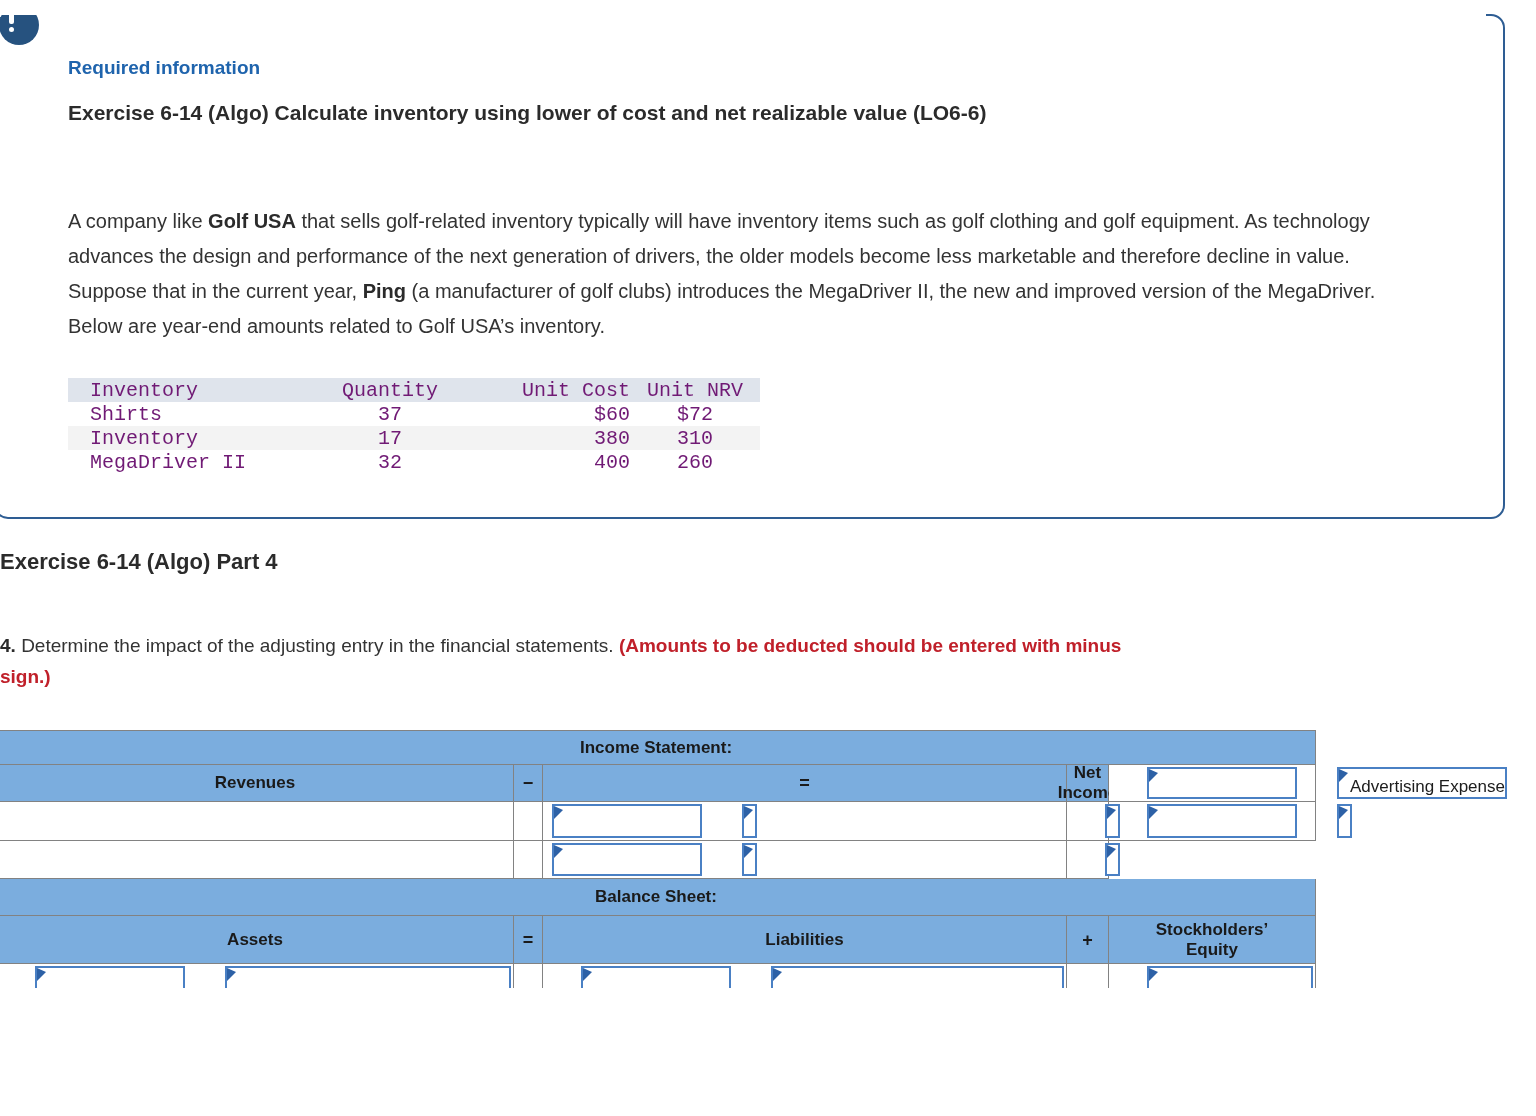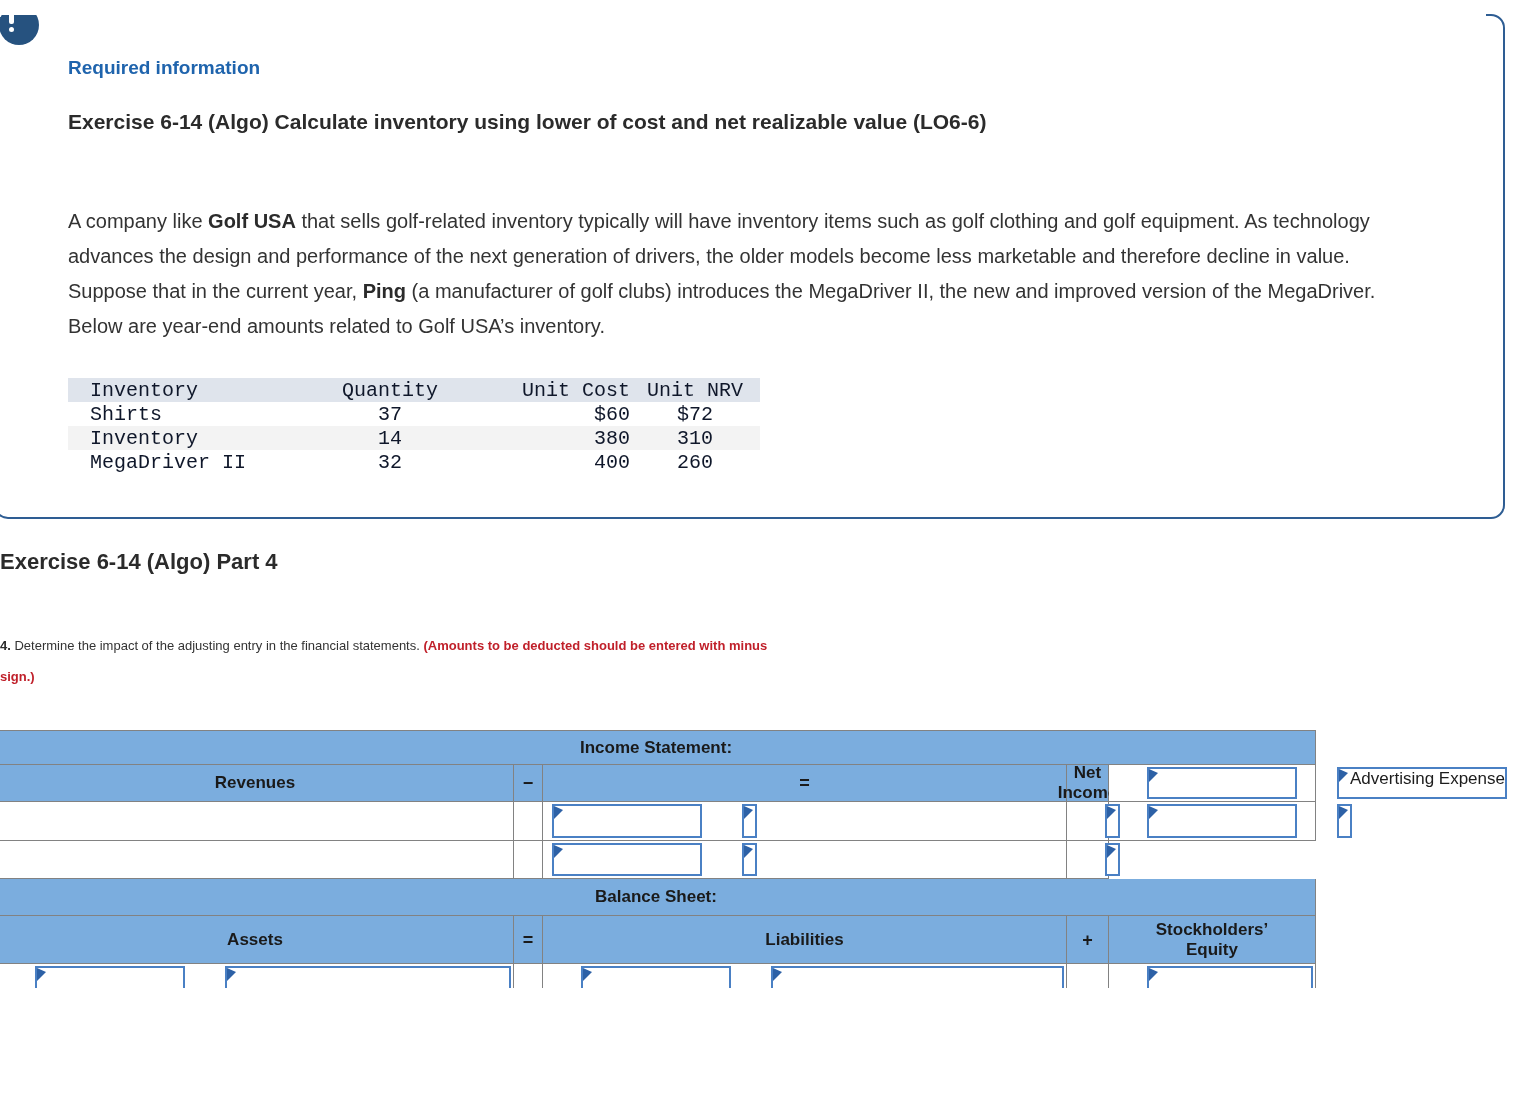--- a/index.html
+++ b/index.html
@@ -9,58 +9,58 @@
   
   .card{position:absolute;left:-6px;top:14px;width:1507px;height:501px;
         border:2px solid #2e5d93;border-radius:14px;background:#fff;}
   .card-top-mask{position:absolute;left:0;top:13px;width:1486px;height:4px;background:#fff;}
   .alert-icon-wrap{position:absolute;left:0;top:15px;width:42px;height:30px;overflow:hidden;}
   .alert-circle{position:absolute;left:-1px;top:-10px;width:40px;height:40px;border-radius:50%;background:#26527f;}
   .alert-bar{position:absolute;left:9px;top:-2px;width:5px;height:11px;background:#fff;border-radius:2px;}
   .alert-dot{position:absolute;left:9px;top:12px;width:5px;height:5px;background:#fff;border-radius:50%;}
 
   .req-label{position:absolute;left:68px;top:57px;font-size:19px;font-weight:bold;color:#1f64ad;}
-  .ex-title{position:absolute;left:68px;top:110px;font-size:21px;font-weight:bold;color:#2b2b2b;}
+  .ex-title{position:absolute;left:68px;top:101px;font-size:21px;font-weight:bold;color:#2b2b2b;}
   .ex-note{position:absolute;left:68px;top:150px;font-size:20px;font-style:italic;color:#333;}
   .ex-para{position:absolute;left:68px;top:204px;width:1360px;font-size:20px;line-height:35px;color:#333;}
   .ex-para b{color:#2b2b2b;}
 
   
   .inv-table{position:absolute;left:68px;top:378px;border-collapse:collapse;
-             font-family:"Liberation Mono",monospace;font-size:20px;color:#0f172a;}
+             font-family:"Liberation Mono",monospace;font-size:20px;color:#701a75;}
   .inv-table td{height:24px;padding:0;white-space:pre;}
   .inv-c1{width:240px;text-align:left;padding-left:22px !important;}
   .inv-c2{width:120px;text-align:center;}
   .inv-c3{width:180px;text-align:right;}
   .inv-c4{width:130px;text-align:center;}
   .inv-head td{background:#dfe4ec;}
   .inv-stripe td{background:#f3f3f3;}
 
   
   .part4-heading{position:absolute;left:0;top:549px;font-size:22px;font-weight:bold;color:#2b2b2b;}
-  .question{position:absolute;left:0;top:630px;width:1490px;font-size:13px;line-height:31px;color:#333;}
+  .question{position:absolute;left:0;top:630px;width:1490px;font-size:19px;line-height:31px;color:#333;}
   .question .qnum{font-weight:bold;color:#2b2b2b;}
   .question .warn{font-weight:bold;color:#c0202a;}
 
   
   .ws{position:absolute;left:-4px;top:730px;display:grid;
       grid-template-columns:517px 29px 524px 42px 207px;
       grid-template-rows:34px 37px 39px 38px 37px 48px 39px 39px;
       border-top:1px solid #828282;border-left:1px solid #828282;
       font-size:17px;color:#1a1a1a;}
   .wcell{border-right:1px solid #828282;border-bottom:1px solid #828282;
          box-sizing:border-box;background:#fff;}
   .sect{grid-column:1/6;background:#7badde;display:flex;align-items:center;justify-content:center;
         font-weight:bold;}
   .chead{background:#7badde;display:flex;align-items:center;justify-content:center;
          font-weight:bold;text-align:center;white-space:pre-line;line-height:20px;}
   .op{font-size:18px;}
   .pairwrap{display:flex;gap:4px;padding:2px;}
   .abox{position:relative;background:#fff;border:2px solid #4a80c4;box-sizing:border-box;
-        display:flex;align-items:flex-start;margin-left:36px;}
+        display:flex;align-items:flex-end;margin-left:36px;}
   .abox.small{flex:0 0 150px;}
   .abox.big{flex:1;}
   .abox.solo{flex:1;}
   .tri{position:absolute;top:0;left:0;width:9px;height:13px;background:#2d61a6;
        clip-path:polygon(0 0,100% 30%,0 100%);}
   .atext{padding-left:11px;font-size:17px;color:#1c1c1c;white-space:nowrap;overflow:hidden;}
 </style>
 </head>
 <body>
 
@@ -91,21 +91,21 @@
       <td class="inv-c4">Unit NRV</td>
     </tr>
     <tr>
       <td class="inv-c1">Shirts</td>
       <td class="inv-c2">37</td>
       <td class="inv-c3">$60</td>
       <td class="inv-c4">$72</td>
     </tr>
     <tr class="inv-stripe">
       <td class="inv-c1">Inventory</td>
-      <td class="inv-c2">14</td>
+      <td class="inv-c2">17</td>
       <td class="inv-c3">380</td>
       <td class="inv-c4">310</td>
     </tr>
     <tr>
       <td class="inv-c1">MegaDriver II</td>
       <td class="inv-c2">32</td>
       <td class="inv-c3">400</td>
       <td class="inv-c4">260</td>
     </tr>
   </tbody>

